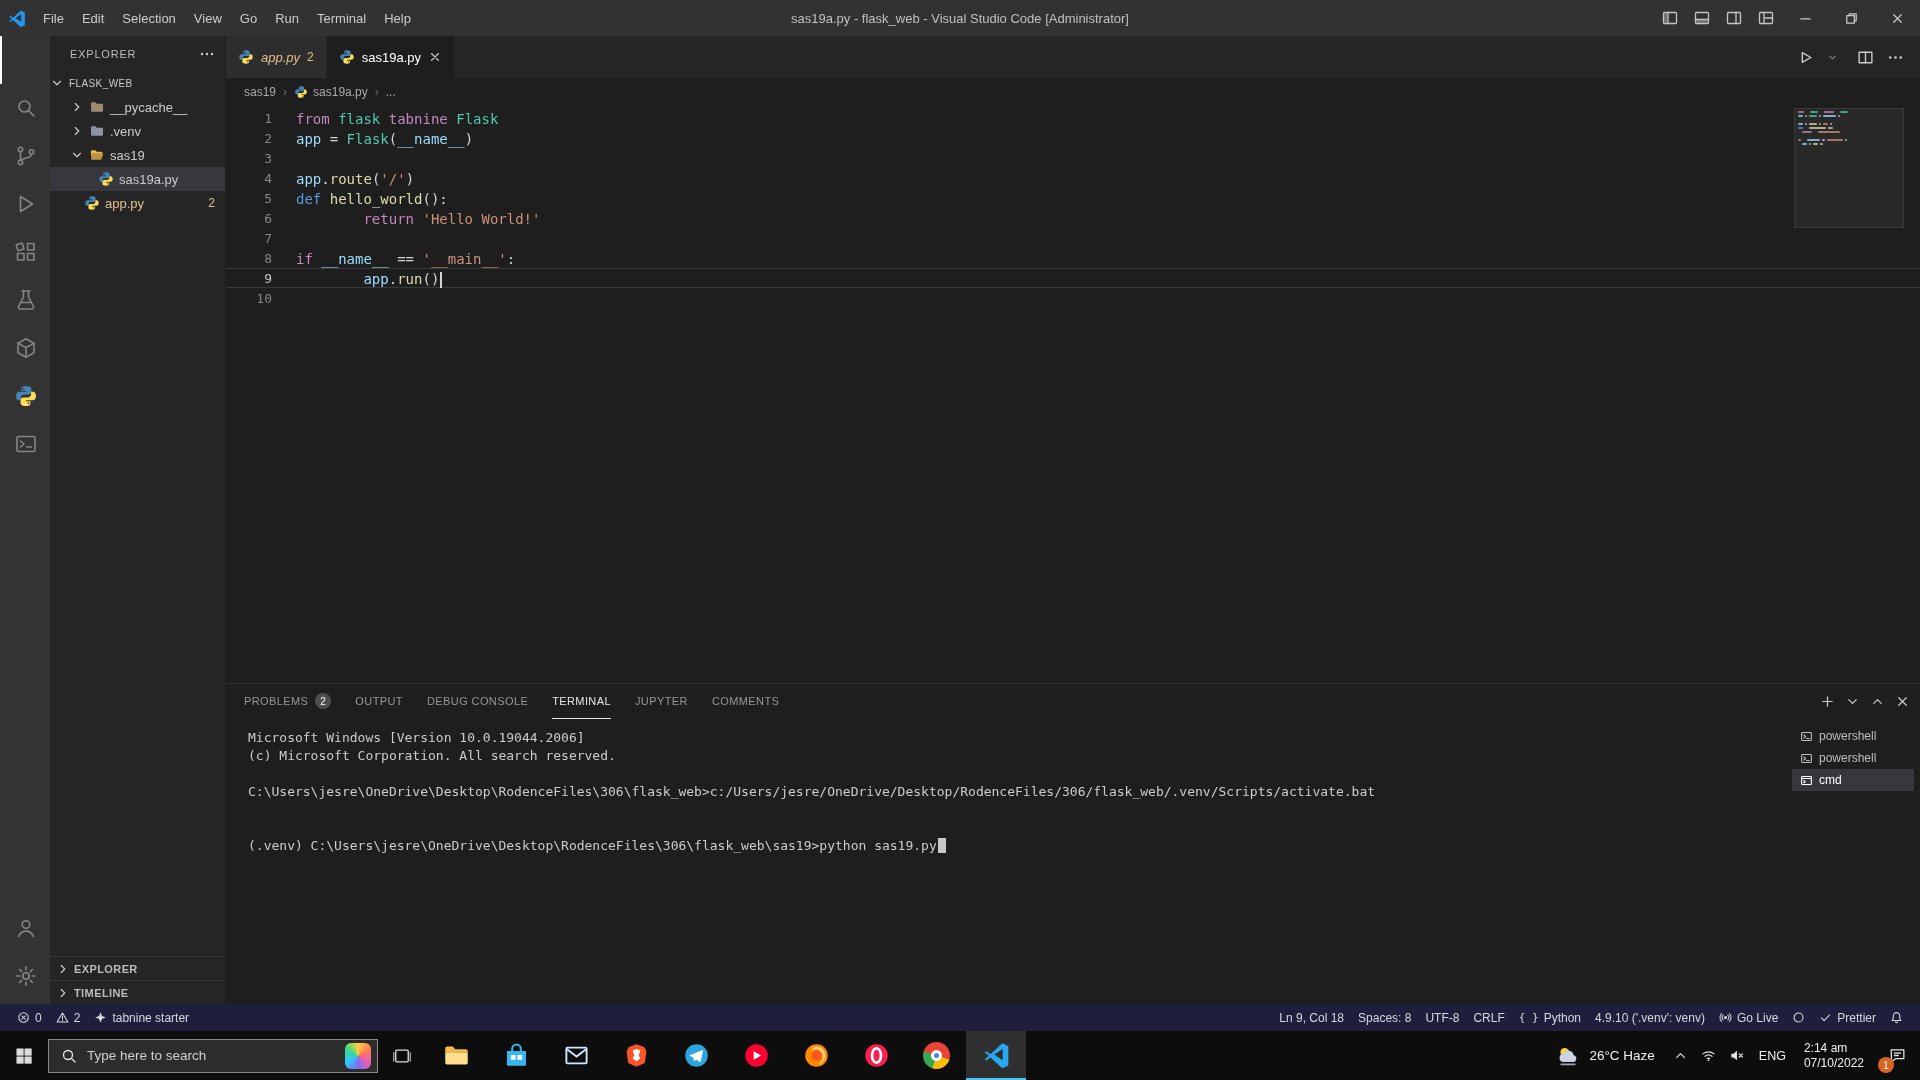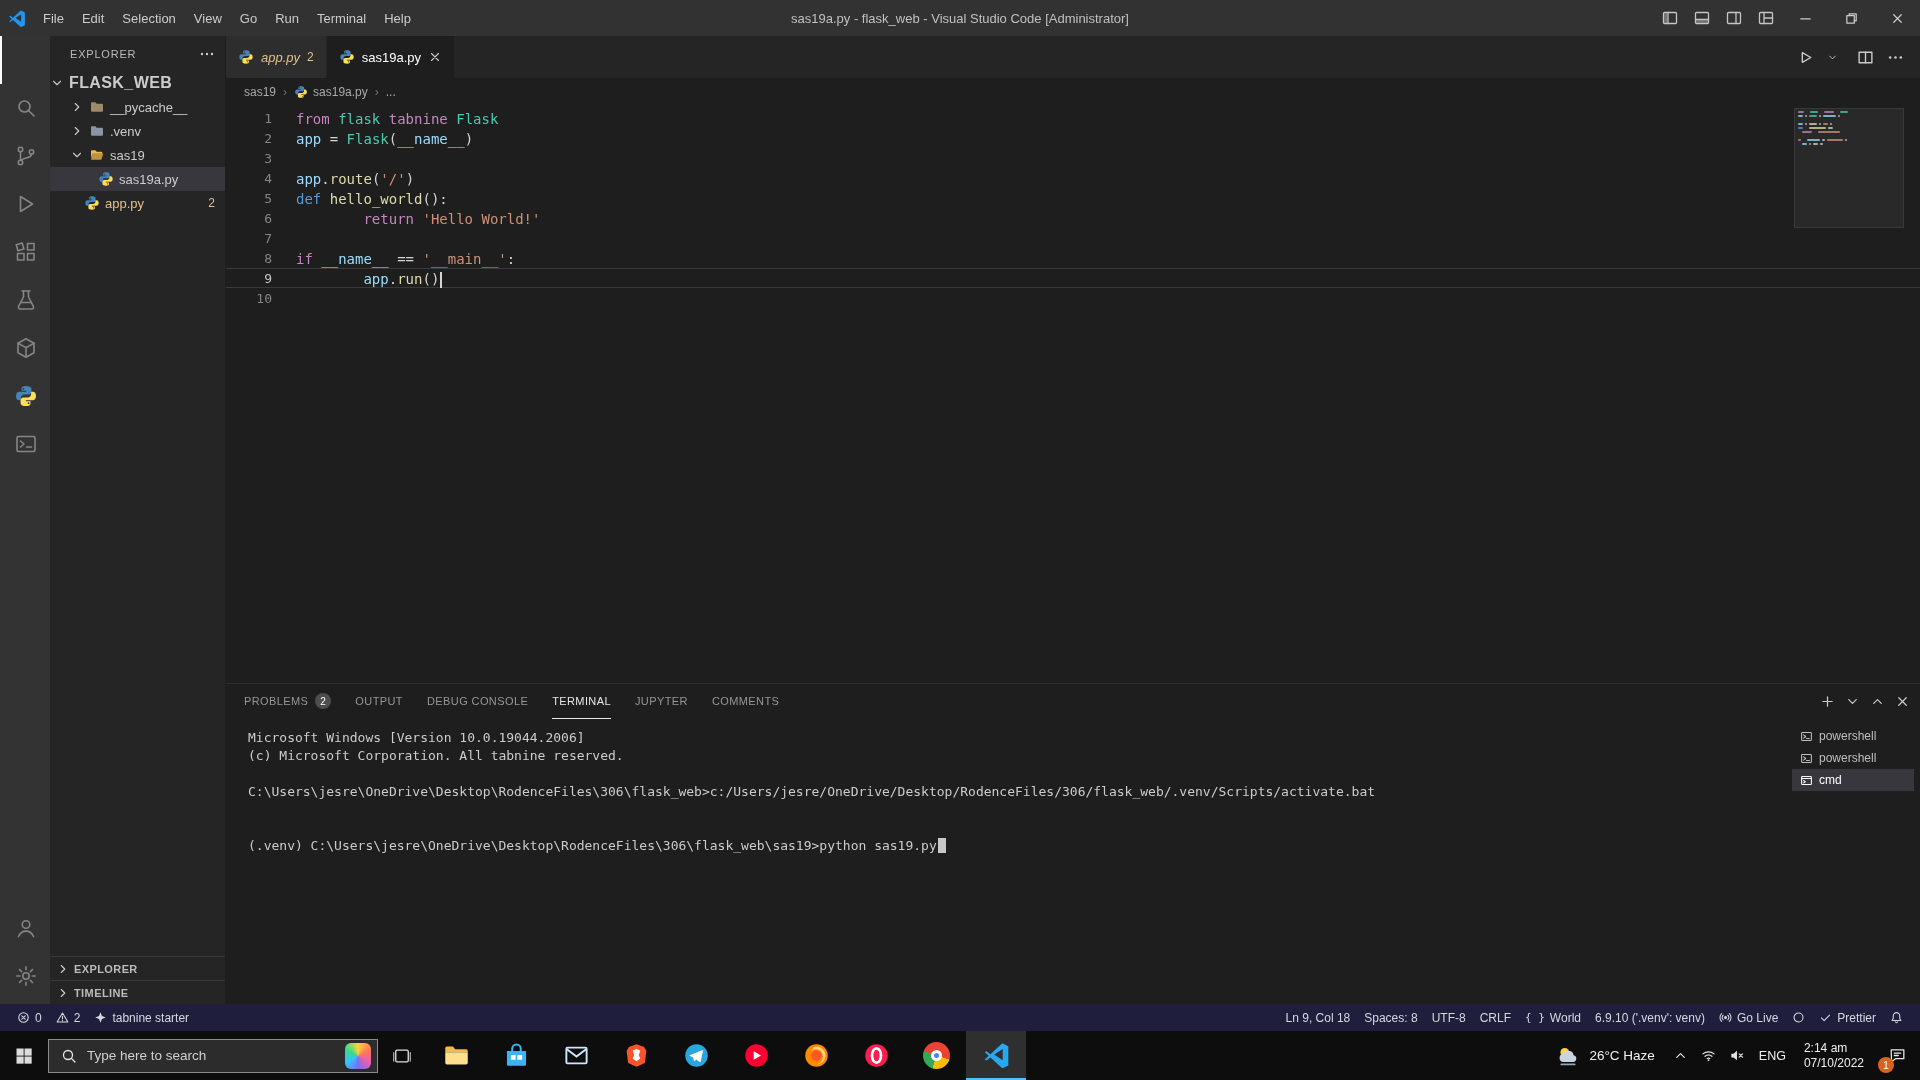--- a/index.html
+++ b/index.html
@@ -33,21 +33,21 @@
   #sidebar{width:176px;background:#252526;display:flex;flex-direction:column;min-height:0;border-right:1px solid #1e1e1e}
   .sb-header{height:35px;flex:0 0 35px;display:flex;align-items:center;padding:0 10px 0 20px;color:#bbbbbb;font-size:11px;letter-spacing:.8px}
   .sb-header .dots{margin-left:auto;color:#cccccc}
   .sb-header .dots svg{width:16px;height:16px}
   .tree-row{height:24px;display:flex;align-items:center;gap:5px;color:#cccccc;font-size:13px;white-space:nowrap}
   .tree-row .chev{width:14px;height:14px;flex:0 0 14px;color:#cccccc}
   .tree-row .chev svg{width:14px;height:14px}
   .tree-row .ticon{width:16px;height:16px;flex:0 0 16px}
   .tree-row .ticon svg{width:16px;height:16px}
   .tree-row.selected{background:#37373d}
-  .tree-row.root-row{font-weight:bold;font-size:16px;letter-spacing:.4px}
+  .tree-row.root-row{font-weight:normal;font-size:10px;letter-spacing:.4px}
   .tree-label.modified{color:var(--modified)}
   .tree-badge{margin-left:auto;margin-right:10px;color:var(--modified);font-size:12px}
   .sb-bottom{margin-top:auto}
   .sb-section{height:24px;display:flex;align-items:center;gap:4px;padding-left:6px;border-top:1px solid rgba(255,255,255,.09);
     font-size:11px;font-weight:bold;letter-spacing:.4px;color:#bbbbbb}
   .sb-section .chev{width:14px;height:14px;color:#cccccc}
   .sb-section .chev svg{width:14px;height:14px}
 
   
   #editor-col{flex:1;display:flex;flex-direction:column;min-width:0;background:#1e1e1e}
@@ -601,21 +601,21 @@
             <span class="pa-icon">
                 <svg viewBox="0 0 16 16" fill="none" stroke="currentColor" stroke-width="1.3" stroke-linecap="round" stroke-linejoin="round">
                   <path d="M4 4l8 8M12 4l-8 8"></path>
                 </svg>
               </span>
           </div>
         </div>
         <div id="panel-body">
           <div id="terminal-lines">
               <div class="term-line">Microsoft Windows [Version 10.0.19044.2006]</div>
-              <div class="term-line">(c) Microsoft Corporation. All tabnine reserved.</div>
+              <div class="term-line">(c) Microsoft Corporation. All search reserved.</div>
               <div class="term-line"></div>
               <div class="term-line">C:\Users\jesre\OneDrive\Desktop\RodenceFiles\306\flask_web&gt;c:/Users/jesre/OneDrive/Desktop/RodenceFiles/306/flask_web/.venv/Scripts/activate.bat</div>
               <div class="term-line"></div>
               <div class="term-line"></div>
               <div class="term-line">(.venv) C:\Users\jesre\OneDrive\Desktop\RodenceFiles\306\flask_web\sas19&gt;python sas19.py<span class="block-cursor"></span></div>
             </div>
           <div id="terminal-list">
               <div class="term-item">
                 <svg viewBox="0 0 16 16" fill="none" stroke="currentColor" stroke-width="1.3" stroke-linecap="round" stroke-linejoin="round">
                   <rect x="2" y="3" width="12" height="10" rx="1"></rect>
@@ -680,24 +680,24 @@
           <span>Spaces: 8</span>
         </div>
         <div class="status-item">
           <span>UTF-8</span>
         </div>
         <div class="status-item">
           <span>CRLF</span>
         </div>
         <div class="status-item">
           <span class="braces">{ }</span>
-          <span>World</span>
-        </div>
-        <div class="status-item">
-          <span>6.9.10 ('.venv': venv)</span>
+          <span>Python</span>
+        </div>
+        <div class="status-item">
+          <span>4.9.10 ('.venv': venv)</span>
         </div>
         <div class="status-item">
           <span>
             <svg viewBox="0 0 16 16" fill="none" stroke="currentColor" stroke-width="1.3" stroke-linecap="round" stroke-linejoin="round">
               <circle cx="8" cy="8" r="1.2" fill="currentColor"></circle>
               <path d="M5.2 10.8a4 4 0 0 1 0-5.6M10.8 5.2a4 4 0 0 1 0 5.6M3.2 12.8a6.8 6.8 0 0 1 0-9.6M12.8 3.2a6.8 6.8 0 0 1 0 9.6"></path>
             </svg>
           </span>
           <span>Go Live</span>
         </div>

